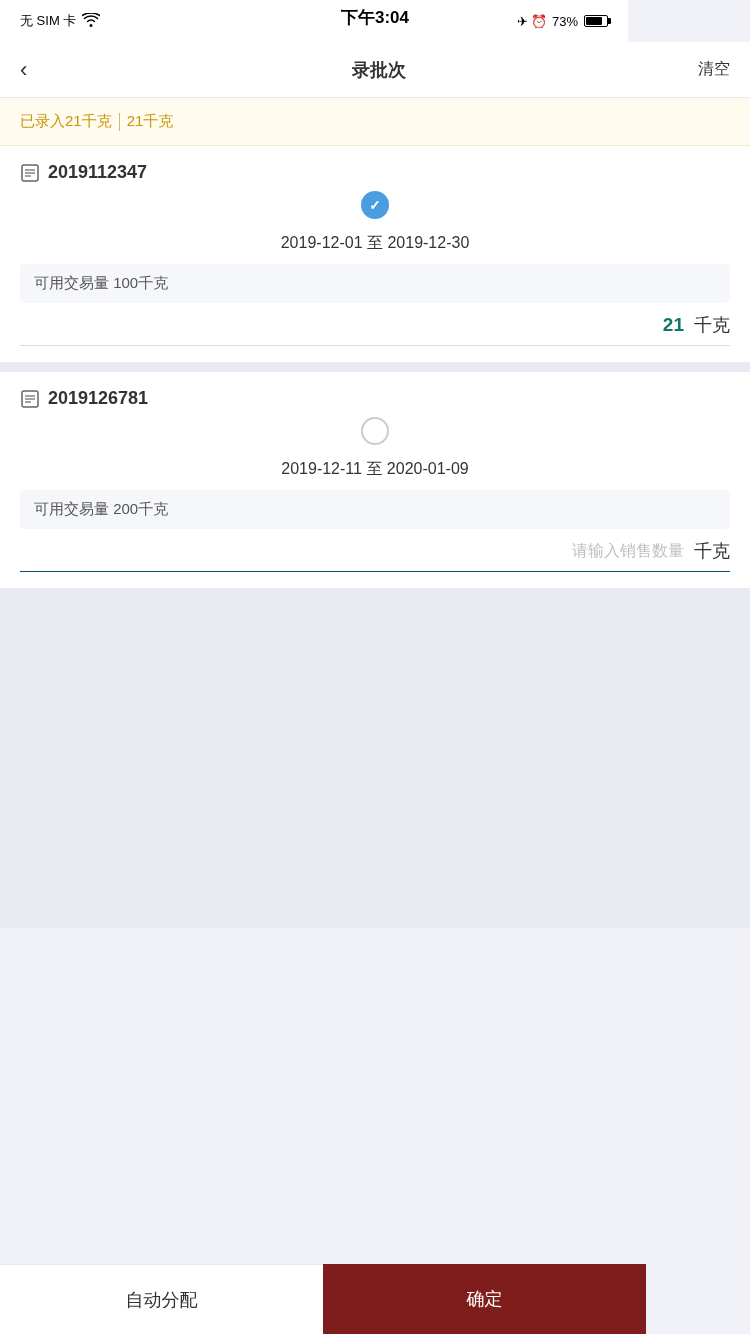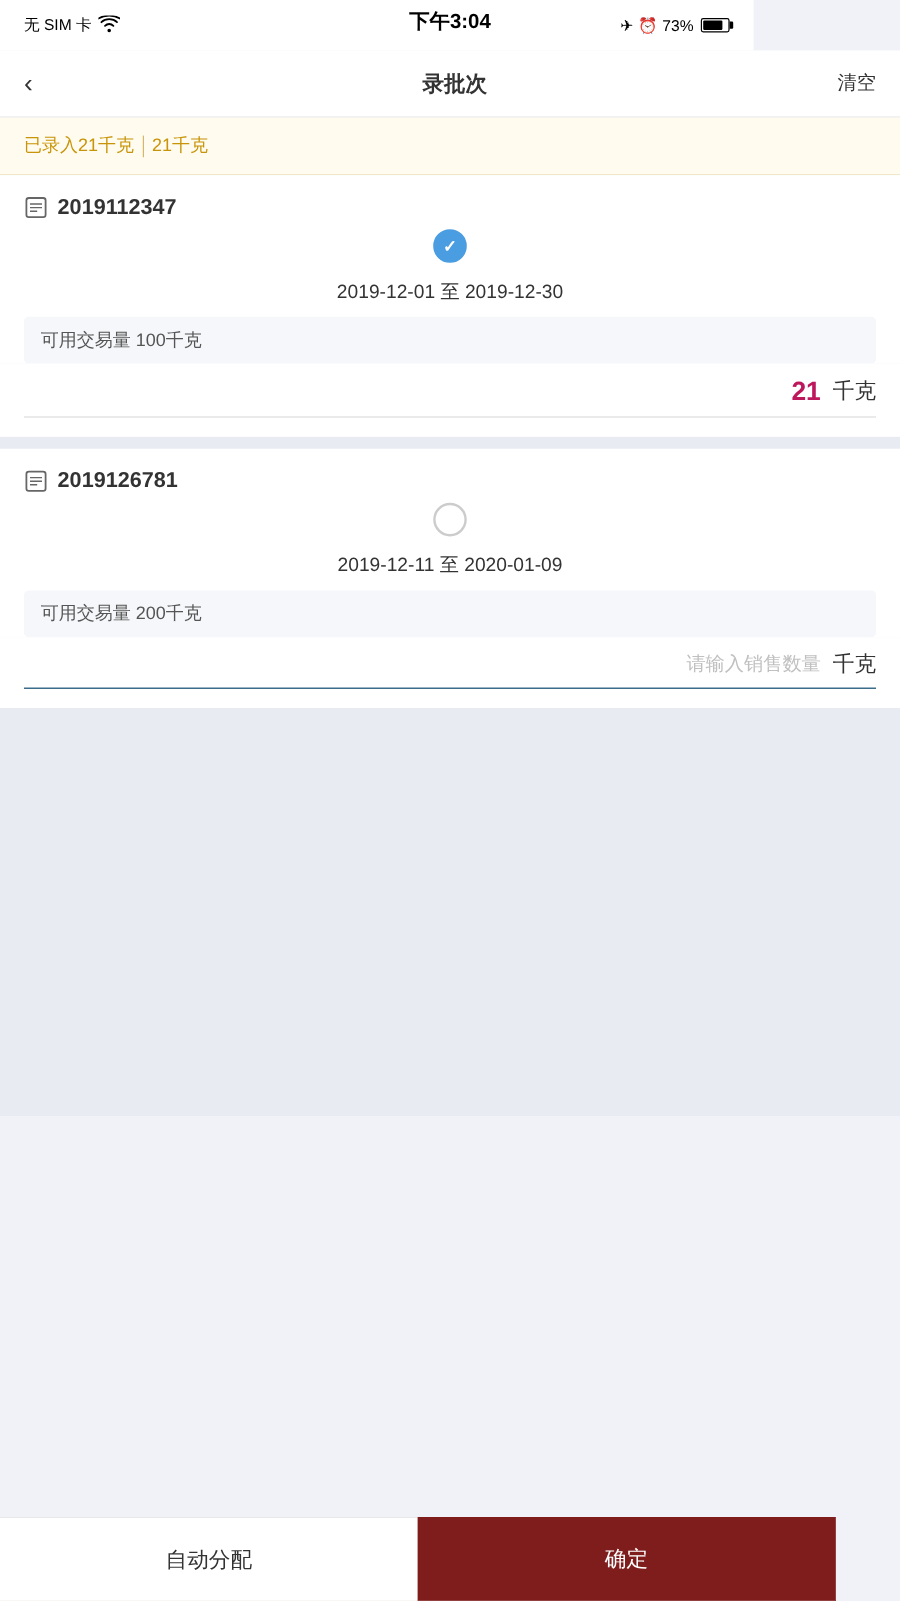--- a/index.html
+++ b/index.html
@@ -187,23 +187,23 @@
     .avail-box {
       background: #f5f7fa;
       border-radius: 4px;
       padding: 10px 14px;
       font-size: 15px;
       color: #555;
       margin: 0 0 0 0;
       width: 100%;
     }
     .quantity-value {
-      font-size: 22px;
+      font-size: 19px;
       font-weight: 600;
-      color: #be185d;
+      color: #0f766e;
     }
     .quantity-unit {
       font-size: 18px;
       color: #333;
     }
 
     .quantity-row-wrapper {
       background: #fff;
       padding: 10px 20px 16px;
       position: relative;
@@ -248,21 +248,21 @@
 
     
     .gray-area {
       background: #e8ecf2;
       flex: 1;
       min-height: 340px;
     }
 
     
     .bottom-bar {
-      width: 696px;
+      width: 646px;
       height: 70px;
       background: #fff;
       display: flex;
       position: fixed;
       bottom: 0;
       left: 0;
       justify-content: center;
     }
     .btn-auto {
       flex: 1;

